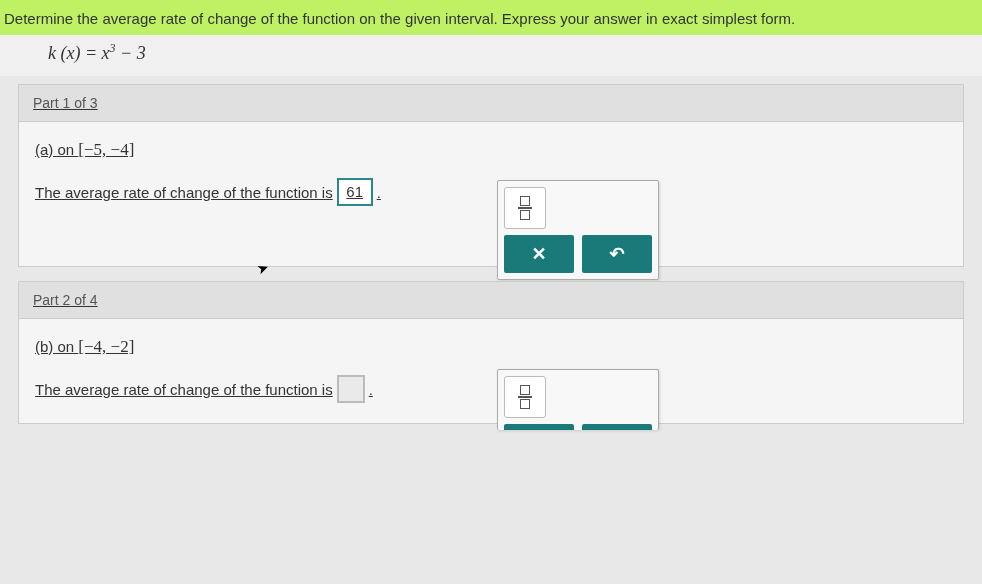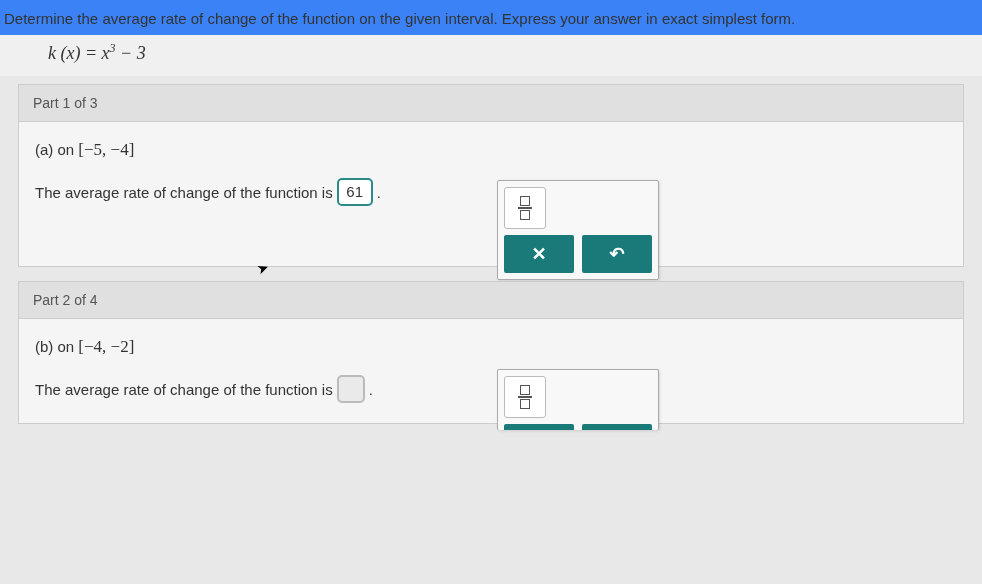--- a/index.html
+++ b/index.html
@@ -12,38 +12,39 @@
       background: #e8e8e8;
       width: 982px;
       height: 584px;
       overflow: hidden;
       color: #333;
     }
     .question-header {
       padding: 10px 4px 8px 4px;
       font-size: 15px;
       color: #333;
-      background: #3b82f6;
+      background: #bef264;
     }
     .function-def {
       padding: 6px 4px 12px 48px;
       font-size: 18px;
       font-style: italic;
       font-family: 'Times New Roman', serif;
       background: #f0f0f0;
     }
     .function-def .sup {
       font-size: 12px;
       vertical-align: super;
     }
     .part-container {
       margin: 8px 18px 14px 18px;
       background: #f5f5f5;
       border: 1px solid #ccc;
       position: relative;
+      text-decoration: underline;
     }
     .part-header {
       background: #e0e0e0;
       border-bottom: 1px solid #ccc;
       padding: 10px 14px;
       font-size: 14px;
       color: #555;
     }
     .part-body {
       padding: 18px 16px 60px 16px;
@@ -63,21 +64,21 @@
       display: flex;
       align-items: center;
       gap: 4px;
       margin-top: 8px;
     }
     .answer-box {
       display: inline-block;
       min-width: 36px;
       height: 28px;
       border: 2px solid #2a8a8a;
-      border-radius: 5px;
+      border-radius: 0;
       text-align: center;
       line-height: 24px;
       font-size: 15px;
       padding: 0 6px;
       background: white;
     }
     .answer-box.empty {
       border: 2px solid #bbb;
       width: 28px;
       min-width: 28px;

